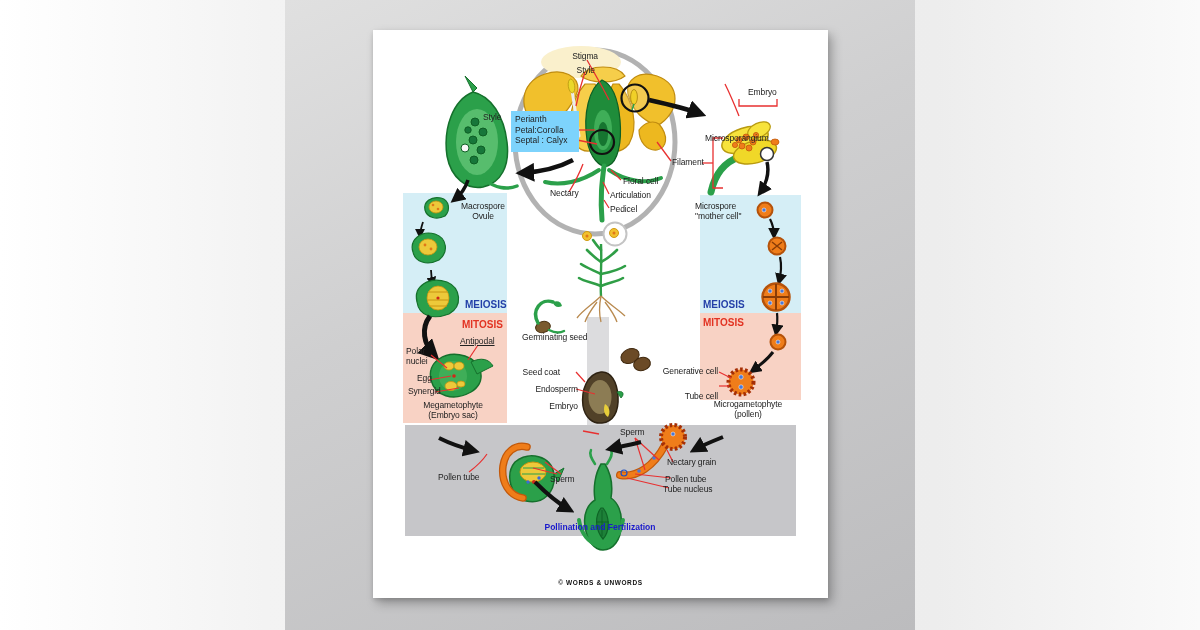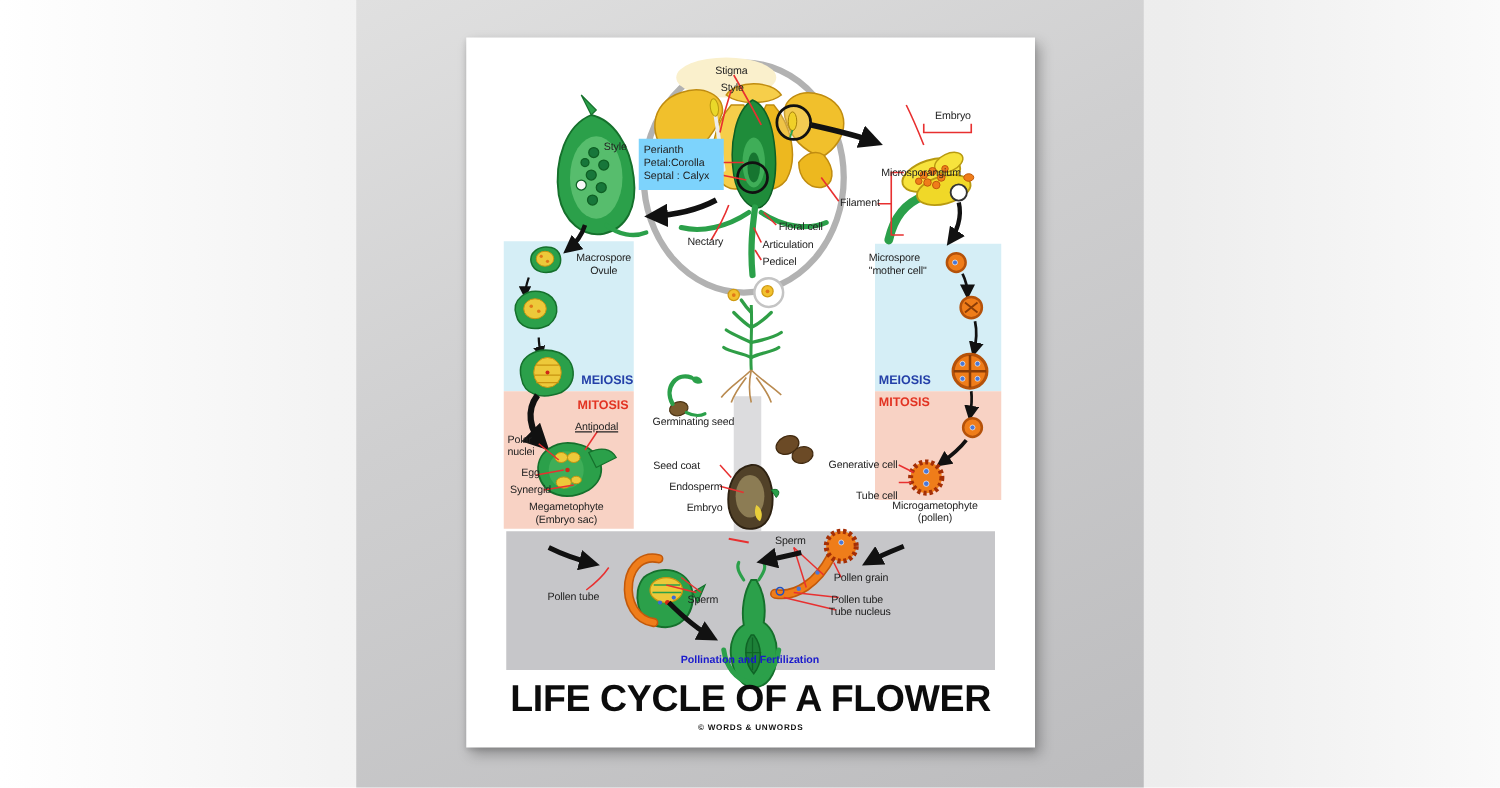--- a/index.html
+++ b/index.html
@@ -374,20 +374,19 @@
   </span>
 
   <span class="lbl" style="left:149px;top:303px;">Germinating seed</span>
   <span class="lbl r" style="left:132px;top:338px;width:55px;">Seed coat</span>
   <span class="lbl r" style="left:150px;top:355px;width:55px;">Endosperm</span>
   <span class="lbl r" style="left:150px;top:372px;width:55px;">Embryo</span>
 
   <span class="lbl" style="left:65px;top:443px;">Pollen tube</span>
   <span class="lbl" style="left:177px;top:445px;">Sperm</span>
   <span class="lbl" style="left:247px;top:398px;">Sperm</span>
-  <span class="lbl" style="left:294px;top:428px;">Pollen grain</span>
+  <span class="lbl" style="left:294px;top:428px;">Nectary grain</span>
   <span class="lbl" style="left:292px;top:445px;">Pollen tube</span>
   <span class="lbl" style="left:290px;top:455px;">Tube nucleus</span>
 
   <span class="caption">Pollination and Fertilization</span>
-  <span class="title">LIFE CYCLE OF A FLOWER</span>
   <span class="credit">© WORDS &amp; UNWORDS</span>
 </div>
 
 </body></html>

